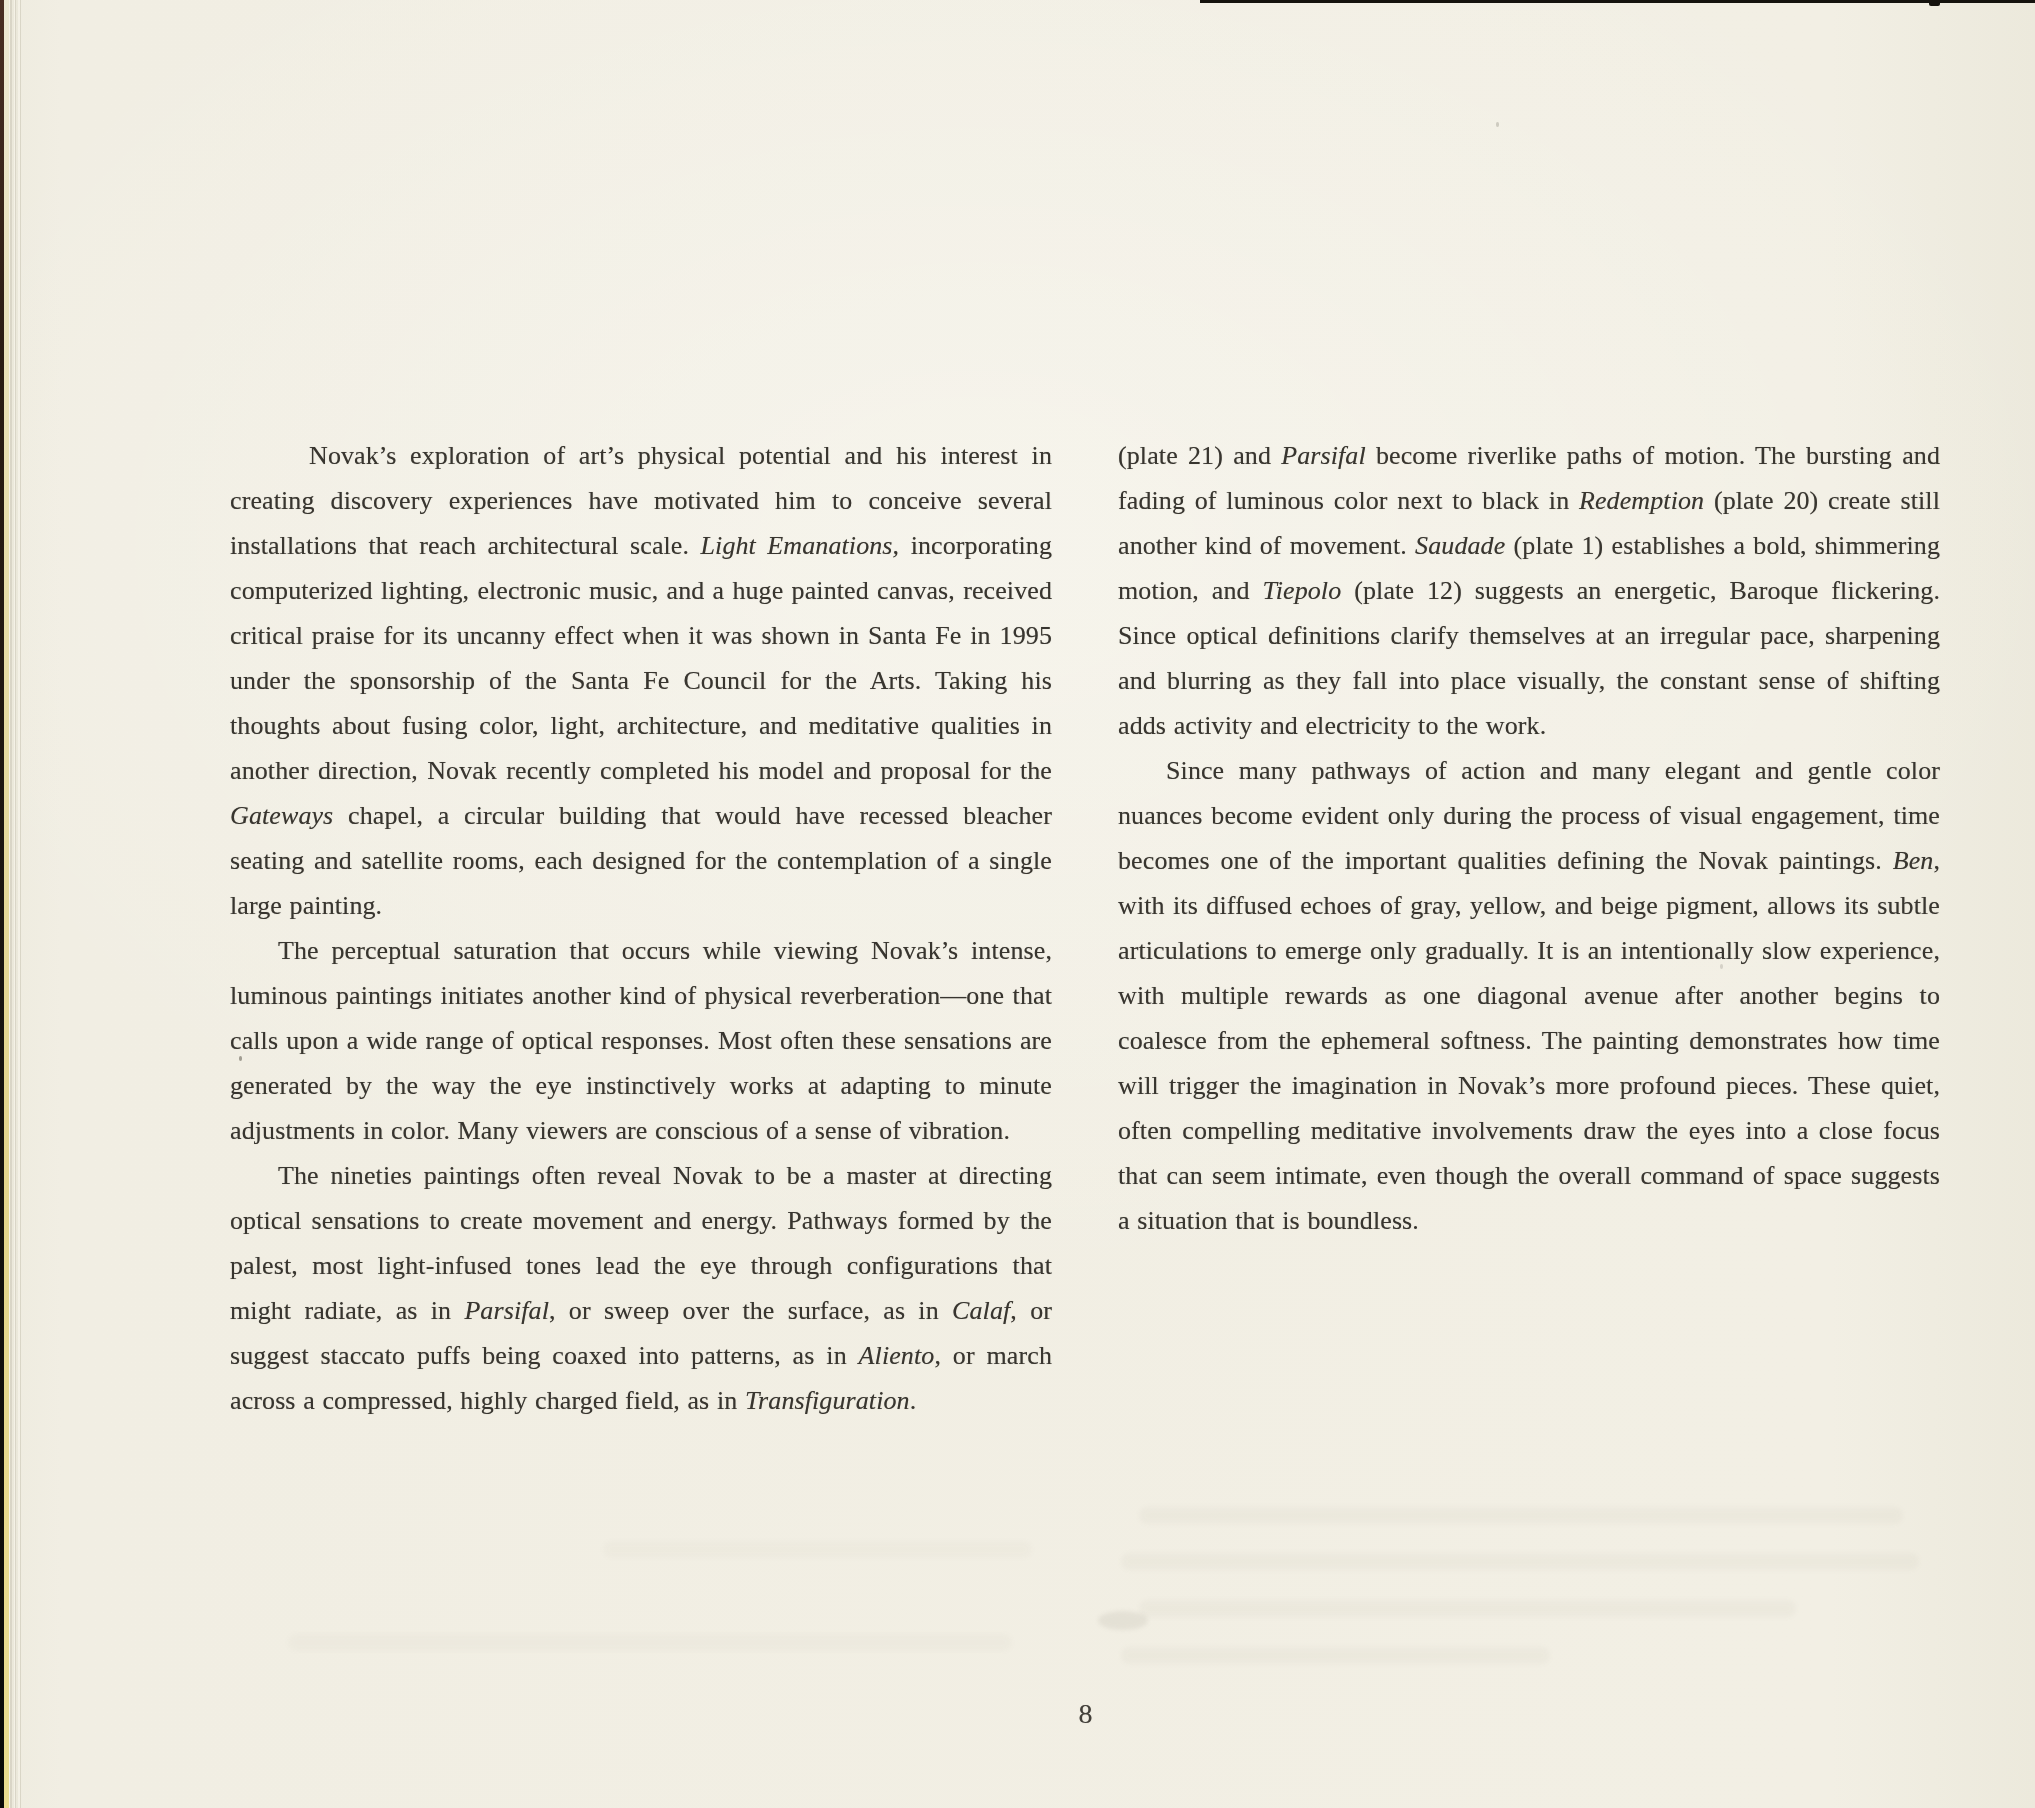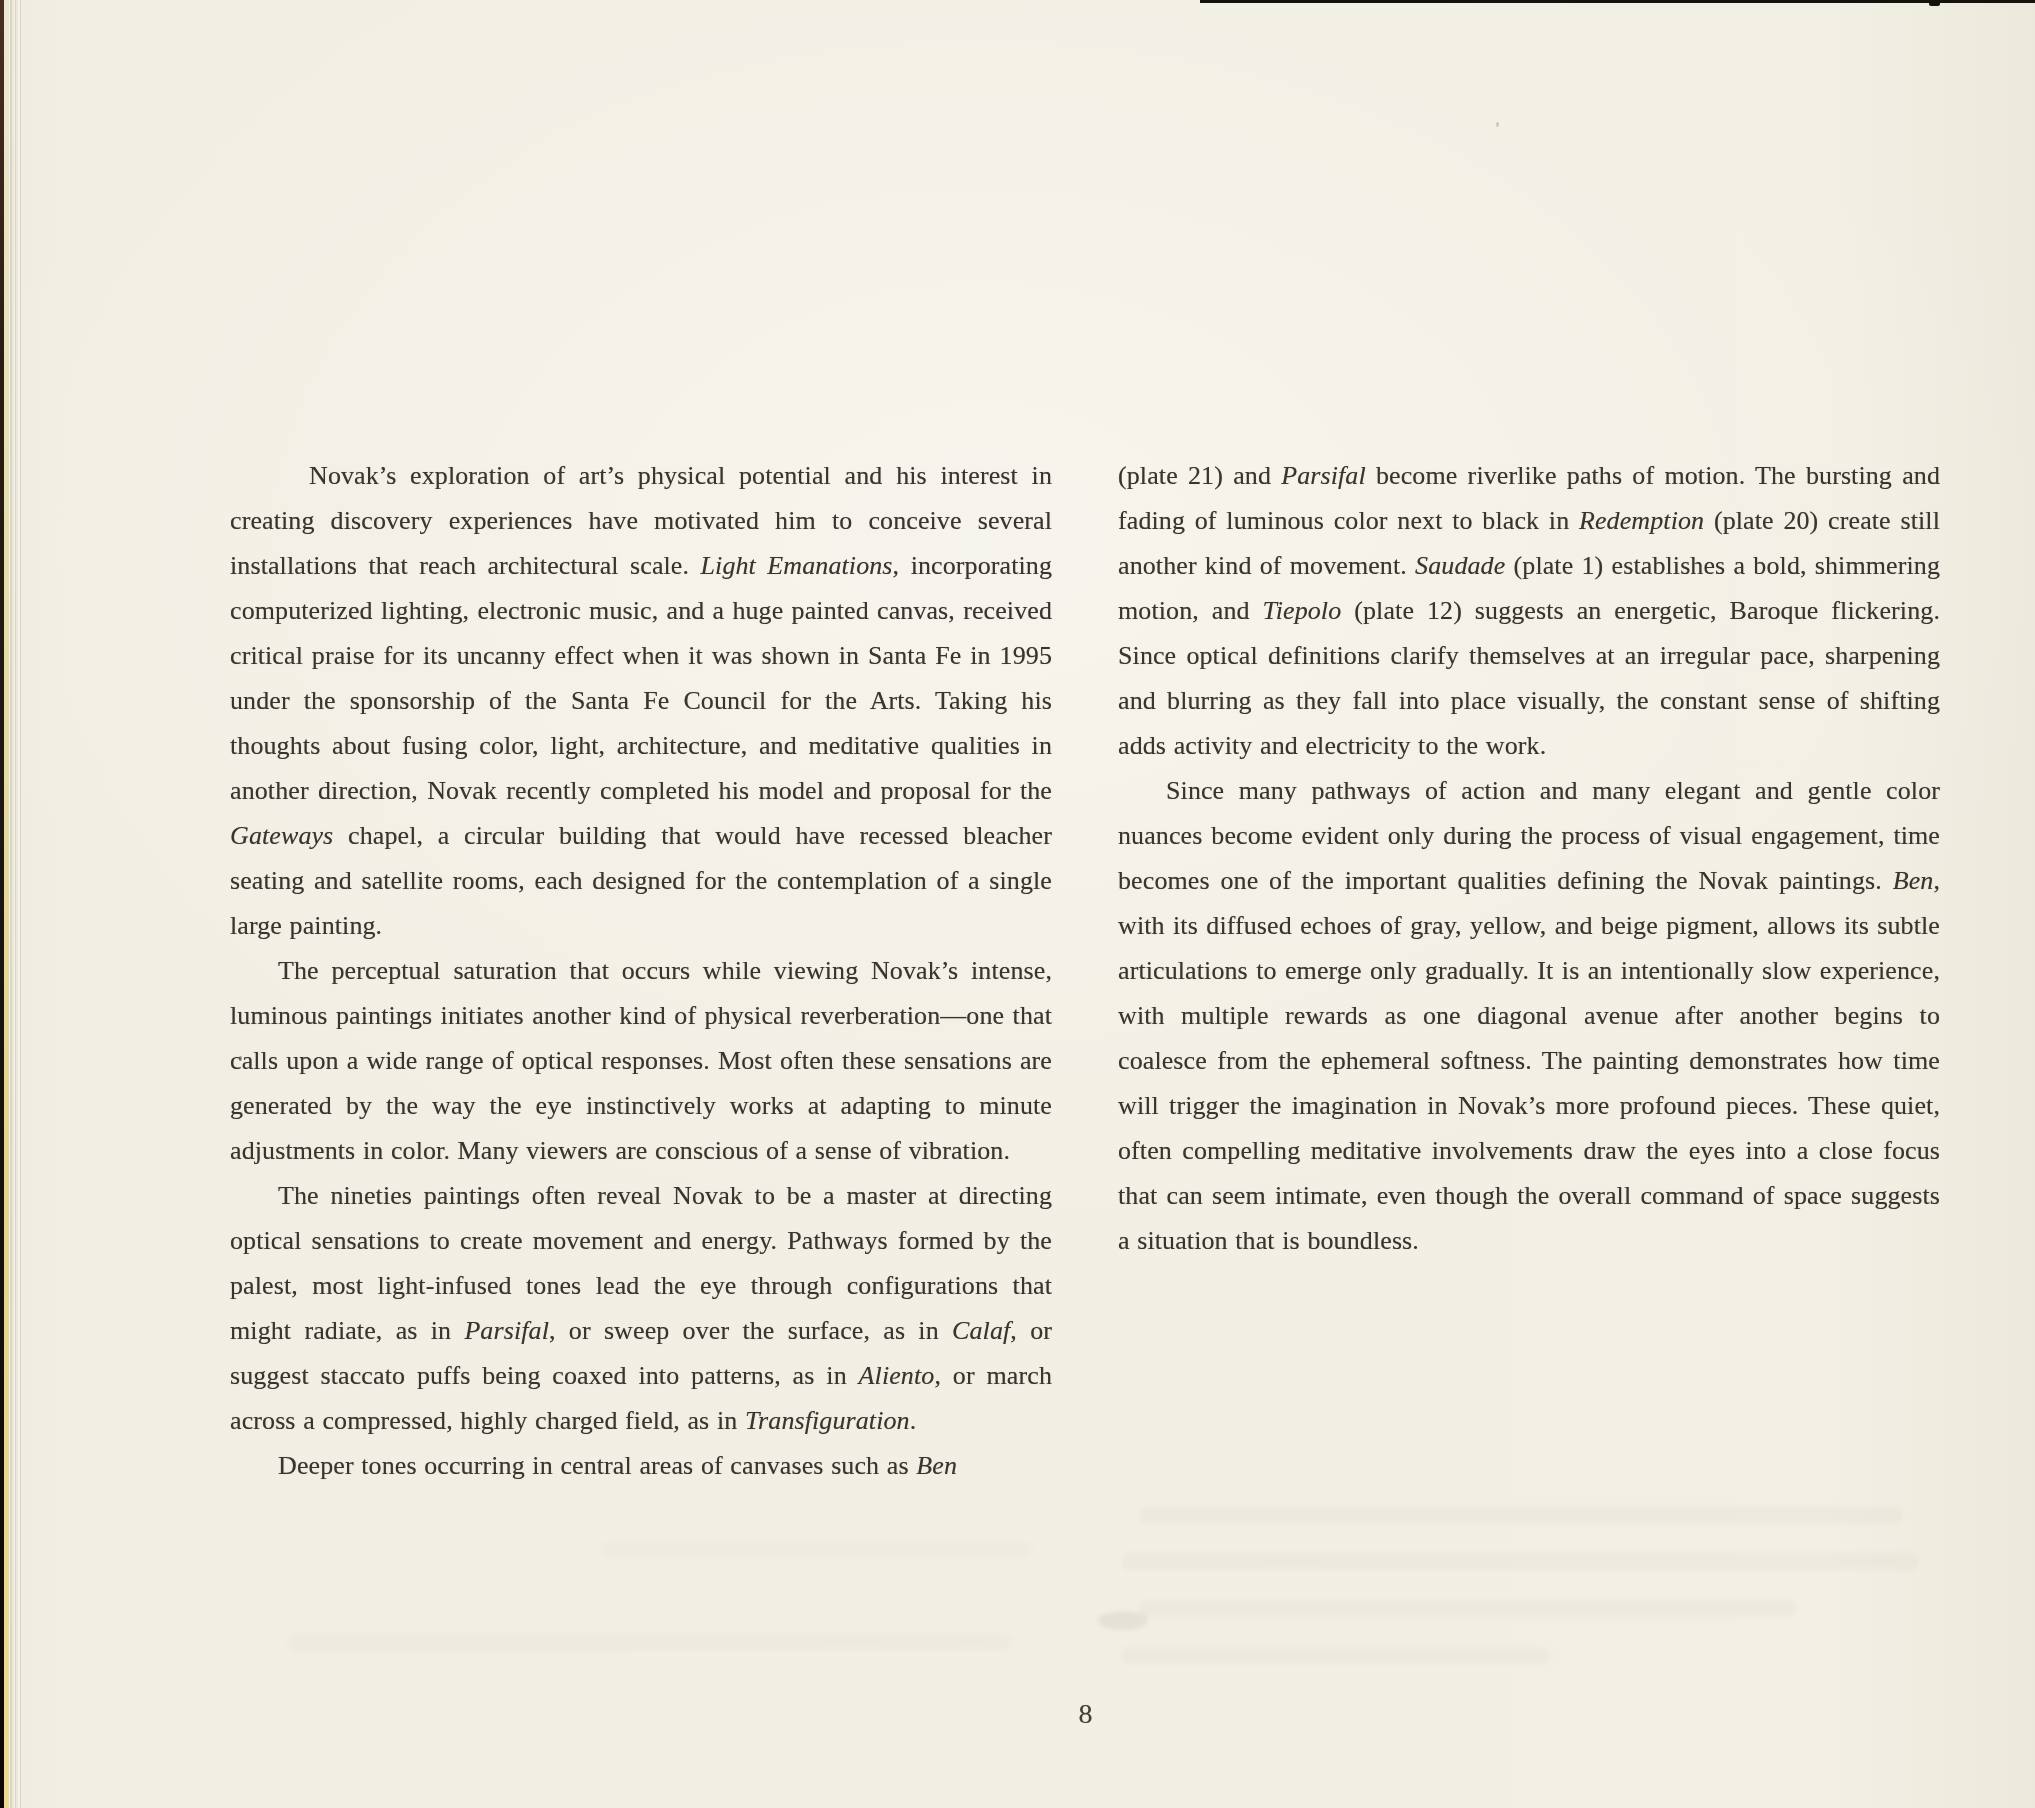--- a/index.html
+++ b/index.html
@@ -40,21 +40,21 @@
     position: absolute; left: 1200px; right: 0; top: 0; height: 2.7px;
     background: #15130e;
   }
   .top-edge-notch {
     position: absolute; left: 1929px; top: 0; width: 10.7px; height: 6px;
     background: #15130e; border-radius: 0 0 2px 2px;
   }
 
   
   .col {
-    position: absolute; top: 453px; width: 822px;
+    position: absolute; top: 433px; width: 822px;
     font-size: 26px; line-height: 45px;
     color: #38352f;
     text-align: justify;
     letter-spacing: 0.1px;
     word-spacing: 1px;
     text-shadow: 0 0 0.7px rgba(56,53,47,0.45);
     hyphens: manual; -webkit-hyphens: manual;
   }
   .col-left  { left: 230px;  }
   .col-right { left: 1118px; }
@@ -102,21 +102,20 @@
   <div class="spine-yellow"></div>
   <div class="page-stack"></div>
 
   <div class="top-edge"></div>
   <div class="top-edge-notch"></div>
 
   <section class="col col-left">
     <p class="para opening"><span>Novak’s exploration of art’s physical potential and his inter­est in creating discovery experiences have motivated him to conceive several installations that reach architectural scale. </span><em>Light Emanations,</em><span> incorporating computerized lighting, electronic music, and a huge painted canvas, received critical praise for its uncanny effect when it was shown in Santa Fe in 1995 under the sponsorship of the Santa Fe Council for the Arts. Taking his thoughts about fusing color, light, architecture, and meditative qualities in another direction, Novak recently completed his model and proposal for the </span><em>Gateways</em><span> chapel, a circular building that would have recessed bleacher seating and satellite rooms, each designed for the contemplation of a single large painting.</span></p>
     <p class="para indent"><span>The perceptual saturation that occurs while viewing Novak’s in­tense, luminous paintings initiates another kind of physical reverberation—one that calls upon a wide range of optical responses. Most often these sensations are generated by the way the eye instinc­tively works at adapting to minute adjustments in color. Many viewers are conscious of a sense of vibration.</span></p>
     <p class="para indent"><span>The nineties paintings often reveal Novak to be a master at di­recting optical sensations to create movement and energy. Pathways formed by the palest, most light-infused tones lead the eye through configurations that might radiate, as in </span><em>Parsifal</em><span>, or sweep over the surface, as in </span><em>Calaf</em><span>, or suggest staccato puffs being coaxed into pat­terns, as in </span><em>Aliento</em><span>, or march across a compressed, highly charged field, as in </span><em>Transfiguration</em><span>.</span></p>
-    <p class="para indent"><span>Deeper tones occurring in central areas of canvases such as </span><em>Ben</em></p>
   </section>
 
   <section class="col col-right">
     <p class="para"><span>(plate 21) and </span><em>Parsifal</em><span> become riverlike paths of motion. The bursting and fading of luminous color next to black in </span><em>Redemption</em><span> (plate 20) create still another kind of movement. </span><em>Saudade</em><span> (plate 1) establishes a bold, shimmering motion, and </span><em>Tiepolo</em><span> (plate 12) suggests an ener­getic, Baroque flickering. Since optical definitions clarify themselves at an irregular pace, sharpening and blurring as they fall into place visually, the constant sense of shifting adds activity and electricity to the work.</span></p>
     <p class="para indent"><span>Since many pathways of action and many elegant and gentle color nuances become evident only during the process of visual engage­ment, time becomes one of the important qualities defining the Novak paintings. </span><em>Ben</em><span>, with its diffused echoes of gray, yellow, and beige pig­ment, allows its subtle articulations to emerge only gradually. It is an intentionally slow experience, with multiple rewards as one diago­nal avenue after another begins to coalesce from the ephemeral softness. The painting demonstrates how time will trigger the imagi­nation in Novak’s more profound pieces. These quiet, often compelling meditative involvements draw the eyes into a close focus that can seem intimate, even though the overall command of space suggests a situ­ation that is boundless.</span></p>
   </section>
 
   <div class="folio">8</div>
 
   <div class="ghost g1"></div>

